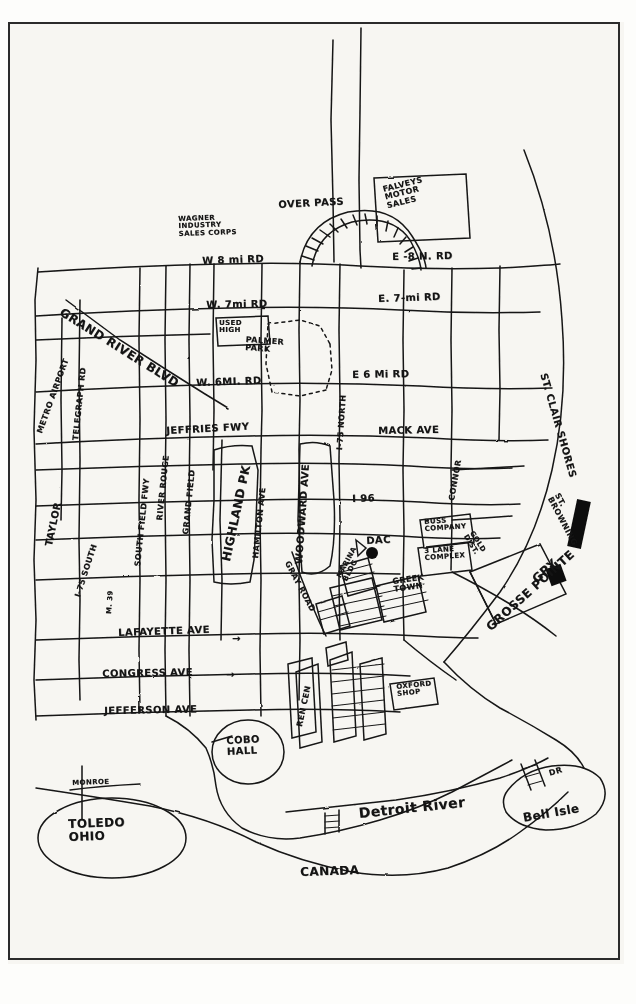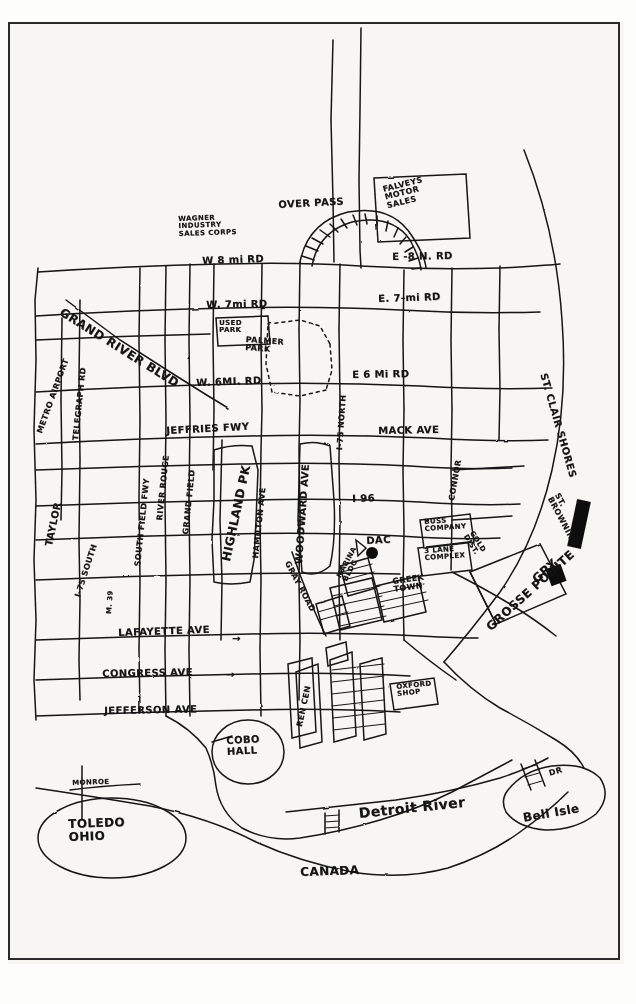--- a/index.html
+++ b/index.html
@@ -276,21 +276,21 @@
 MOTOR
 SALES</div>
 
   <div class="lbl md" style="left:202px; top:256px; transform:rotate(-2deg);">W 8 mi RD</div>
 
   <div class="lbl md" style="left:392px; top:252px; transform:rotate(-1deg);">E -8 N. RD</div>
 
   <div class="lbl md" style="left:206px; top:300px; transform:rotate(-1deg);">W. 7mi   RD</div>
 
   <div class="lbl xs multi" style="left:219px; top:320px;">USED
-PARK</div>
+HIGH</div>
 
   <div class="lbl sm multi" style="left:246px; top:336px; transform:rotate(4deg);">PALMER
 PARK</div>
 
   <div class="lbl md" style="left:378px; top:294px; transform:rotate(-2deg);">E. 7-mi RD</div>
 
   <div class="lbl md" style="left:196px; top:378px; transform:rotate(-2deg);">W. 6MI.  RD</div>
 
   <div class="lbl md" style="left:352px; top:370px; transform:rotate(-1deg);">E 6 Mi RD</div>
 

